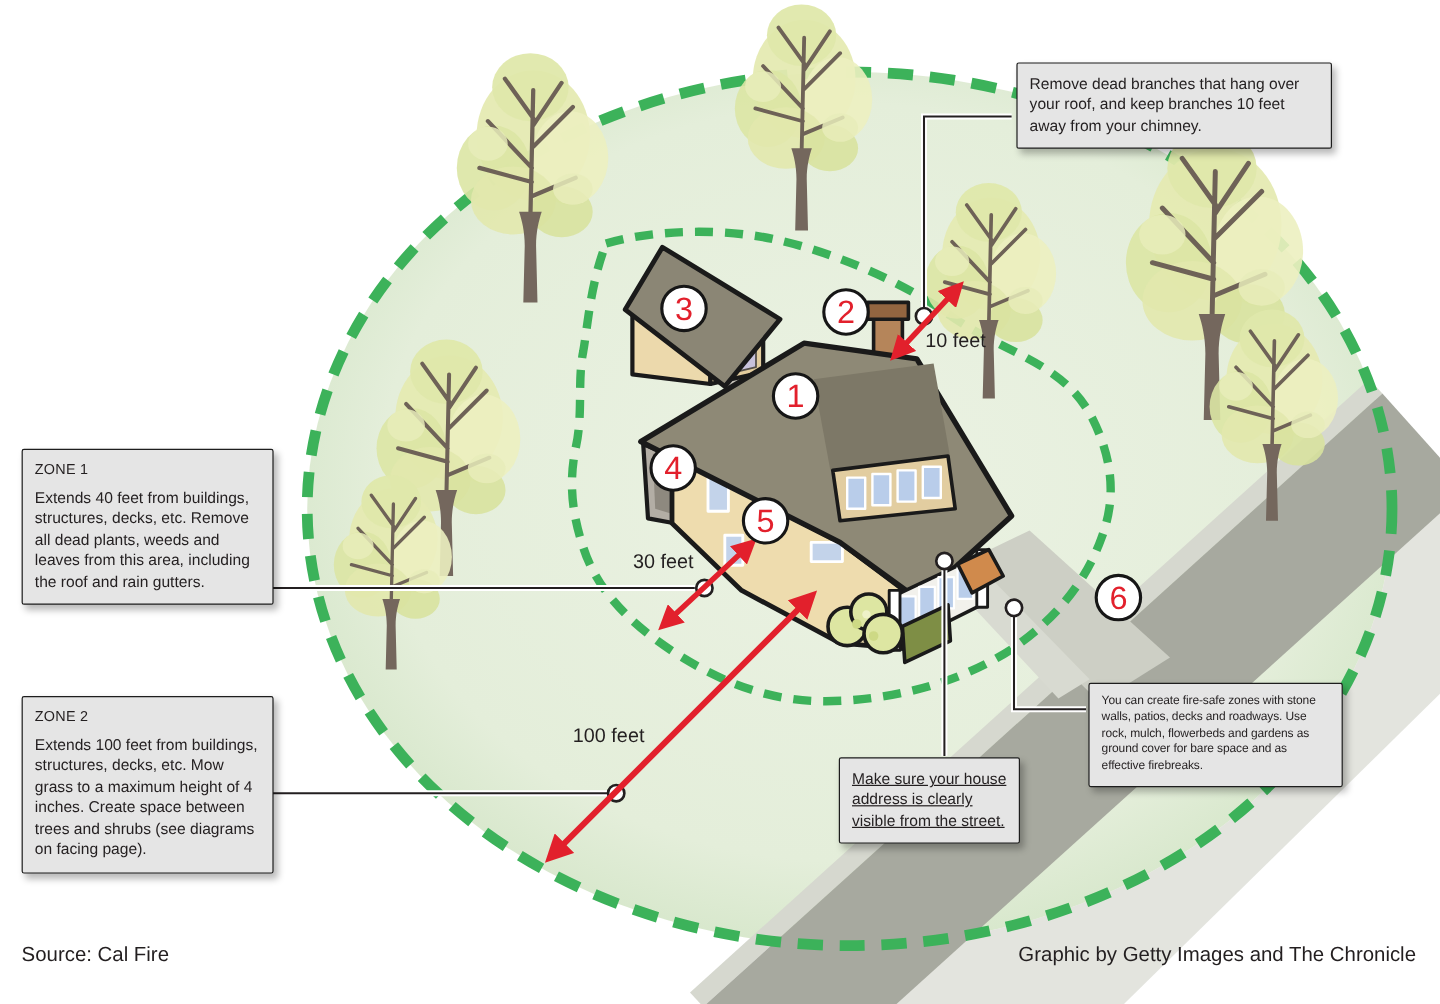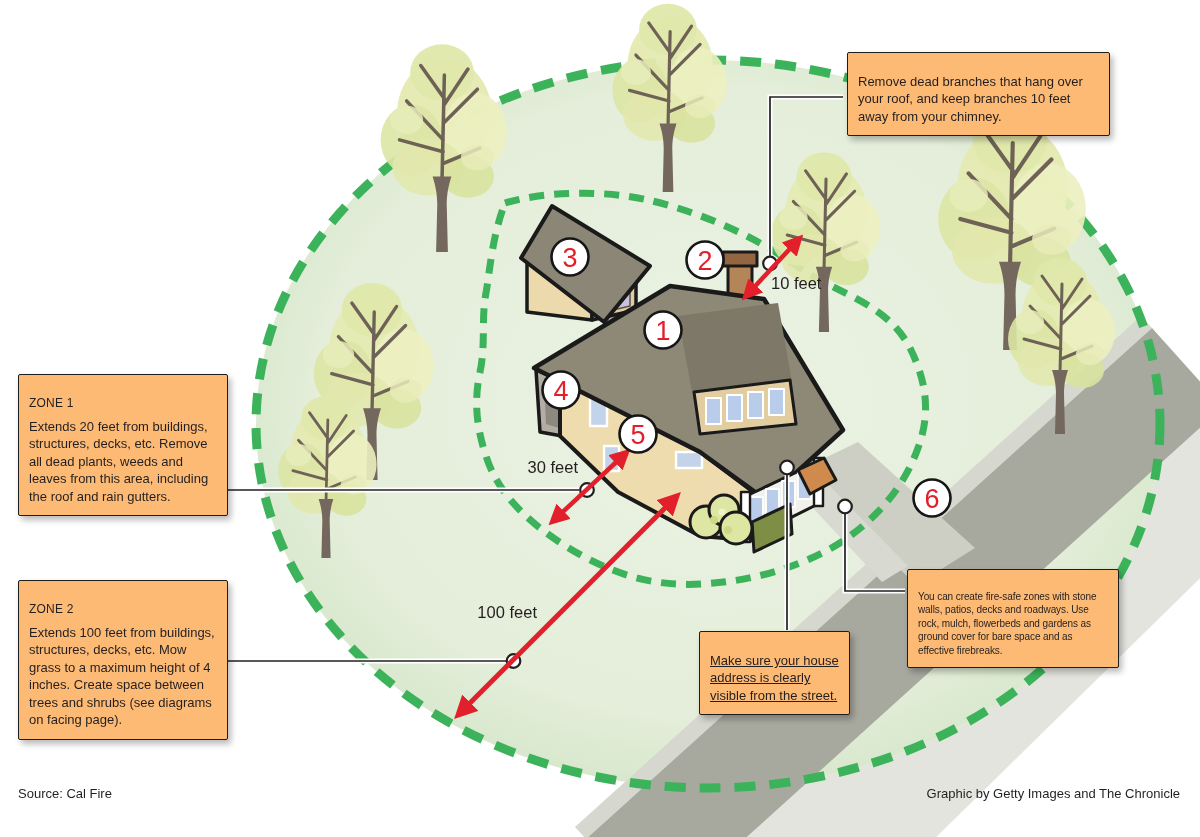--- a/index.html
+++ b/index.html
@@ -1,24 +1,24 @@
 <!DOCTYPE html>
 <html><head>
 <meta charset="utf-8">
 <style>
   html,body{margin:0;padding:0;background:#fff;}
   .stage{position:relative;width:1200px;height:837px;background:#fff;overflow:hidden;
          font-family:"Liberation Sans",sans-serif;color:#231f20;}
   .stage svg{position:absolute;left:0;top:0;}
   svg text{font-family:"Liberation Sans",sans-serif;fill:#231f20;}
-  .callout{position:absolute;background:#fdba74;border:1.6px solid #1d1d1d;border-radius:2px;
-           padding:20px 8px 10px 10px;font-size:13px;line-height:1.34;
+  .callout{position:absolute;background:#e5e5e5;border:1.6px solid #1d1d1d;border-radius:2px;
+           padding:8px 8px 10px 10px;font-size:13px;line-height:1.34;
            box-shadow:3px 4px 6px rgba(0,0,0,.28);}
   .callout .title{font-size:12px;display:block;margin-bottom:7px;letter-spacing:.2px;}
-  .credit{position:absolute;font-size:13px;}
+  .credit{position:absolute;font-size:17px;}
   .dist-label{font-size:16.5px;}
   .marker-num{font-size:27px;fill:#e2202c;}
 </style>
 </head>
 <body>
 
 <div class="stage">
 
 <svg width="1200" height="837" viewBox="0 0 1200 837">
   <defs>
@@ -190,21 +190,21 @@
         </g>
   </g>
 </svg>
 
 <div class="callout" style="left:847px;top:52px;width:243px;">
   <span>Remove dead branches that hang over your roof, and keep branches 10 feet away from your chimney.</span>
 </div>
 
 <div class="callout" style="left:18px;top:374px;width:190px;">
   <span class="title">ZONE 1</span>
-  <span>Extends 20 feet from buildings, structures, decks, etc. Remove all dead plants, weeds and leaves from this area, including the roof and rain gutters.</span>
+  <span>Extends 40 feet from buildings, structures, decks, etc. Remove all dead plants, weeds and leaves from this area, including the roof and rain gutters.</span>
 </div>
 
 <div class="callout" style="left:18px;top:580px;width:190px;">
   <span class="title">ZONE 2</span>
   <span>Extends 100 feet from buildings, structures, decks, etc. Mow grass to a maximum height of 4 inches. Create space between trees and shrubs (see diagrams on facing page).</span>
 </div>
 
 <div class="callout" style="left:699px;top:631px;width:131px;text-decoration:underline;">
   <span>Make sure your house address is clearly visible from the street.</span>
 </div>

